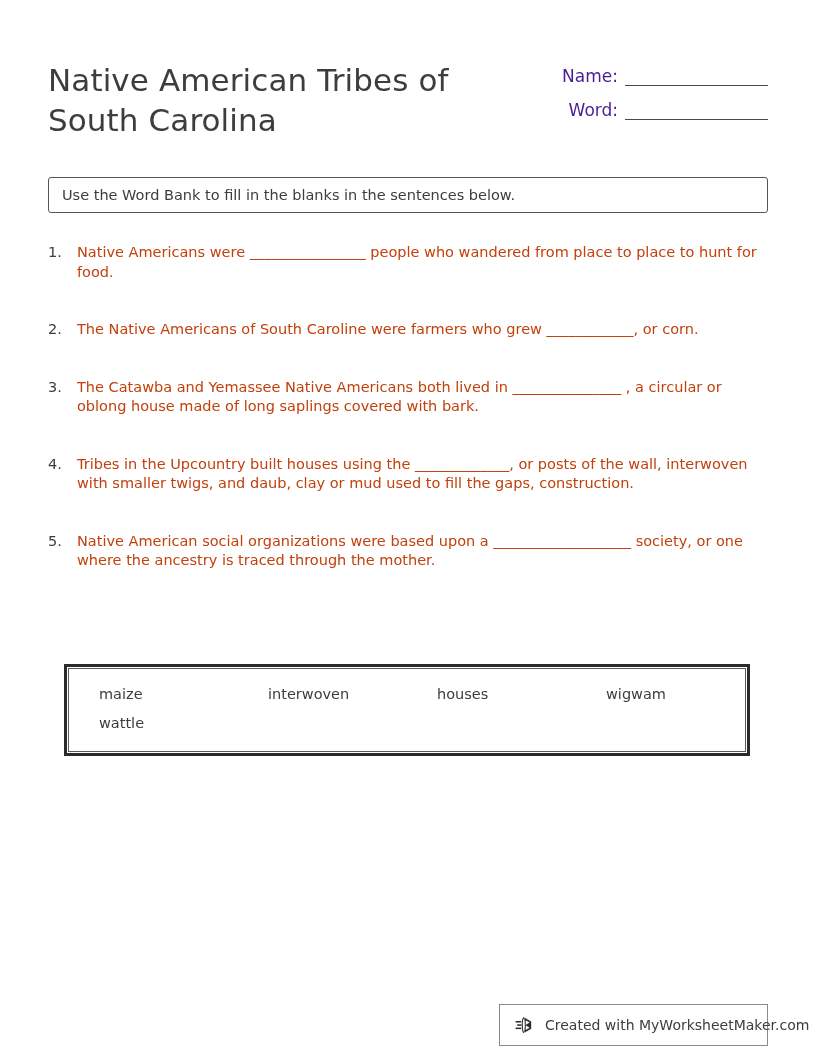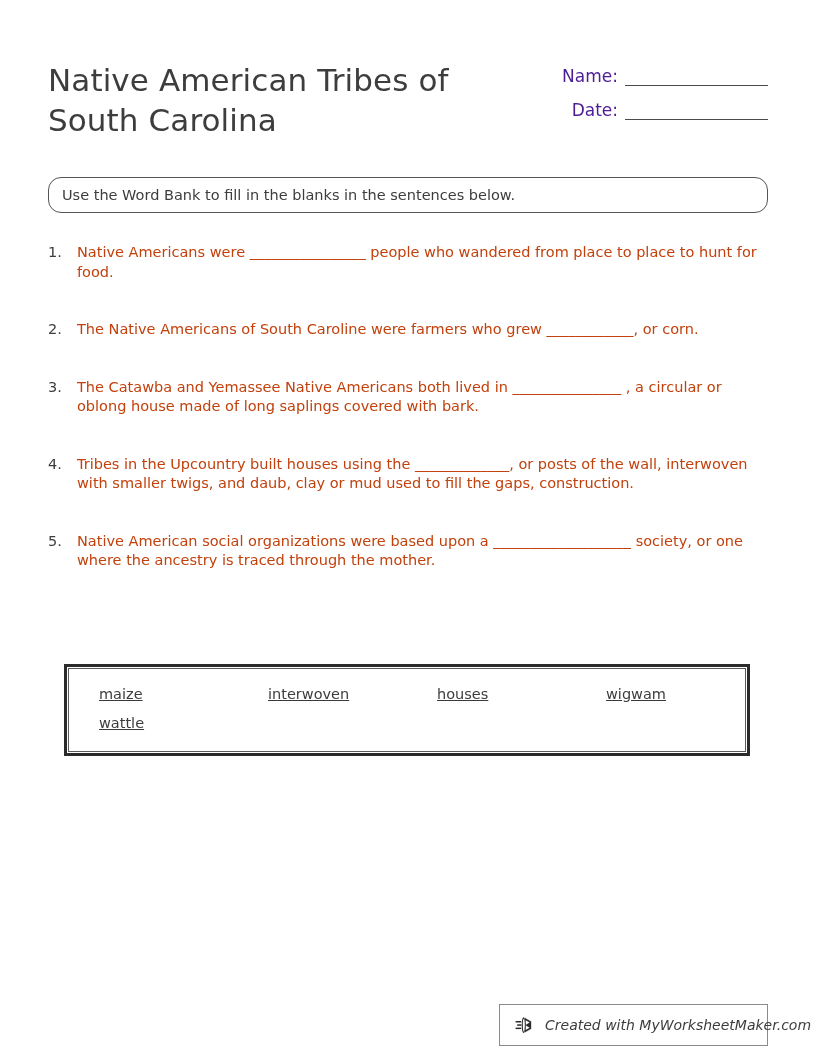--- a/index.html
+++ b/index.html
@@ -68,21 +68,21 @@
 
   
   .instructions {
     position: absolute;
     left: 48px;
     top: 177px;
     width: 720px;
     height: 36px;
     box-sizing: border-box;
     border: 1.3px solid #555;
-    border-radius: 13px;
+    border-radius: 3px;
     display: flex;
     align-items: center;
     padding: 0 13px;
     background: #fff;
   }
   .instructions-text {
     font-size: 14.5px;
     color: #3d3d3d;
   }
 
@@ -115,21 +115,20 @@
   
   .wordbank {
     position: absolute;
     left: 64px;
     top: 664px;
     width: 686px;
     box-sizing: border-box;
     border: 3px solid #2b2b2b;
     background: #fff;
     padding: 1px;
-    text-decoration: underline;
   }
   .wordbank-inner {
     border: 1px solid #5a5a5a;
     padding: 11px 0 13px 0;
     display: flex;
     flex-wrap: wrap;
   }
   .wb-word {
     width: 25%;
     box-sizing: border-box;
@@ -157,37 +156,36 @@
   .footer-logo {
     width: 22px;
     height: 22px;
     flex: 0 0 22px;
     display: block;
   }
   .footer-text {
     font-size: 14px;
     color: #3d3d3d;
     white-space: nowrap;
-    font-style: italic;
   }
 </style>
 </head>
 <body>
 
 <div class="page">
 
   <div class="header">
     <div class="title">Native American Tribes of South Carolina</div>
     <div class="namedate">
       <div class="nd-row">
         <span class="nd-label">Name:</span>
         <span class="nd-line"></span>
       </div>
       <div class="nd-row">
-        <span class="nd-label">Date:</span>
+        <span class="nd-label">Word:</span>
         <span class="nd-line"></span>
       </div>
     </div>
   </div>
 
   <div class="instructions">
     <span class="instructions-text">Use the Word Bank to fill in the blanks in the sentences below.</span>
   </div>
 
   <div class="questions">

